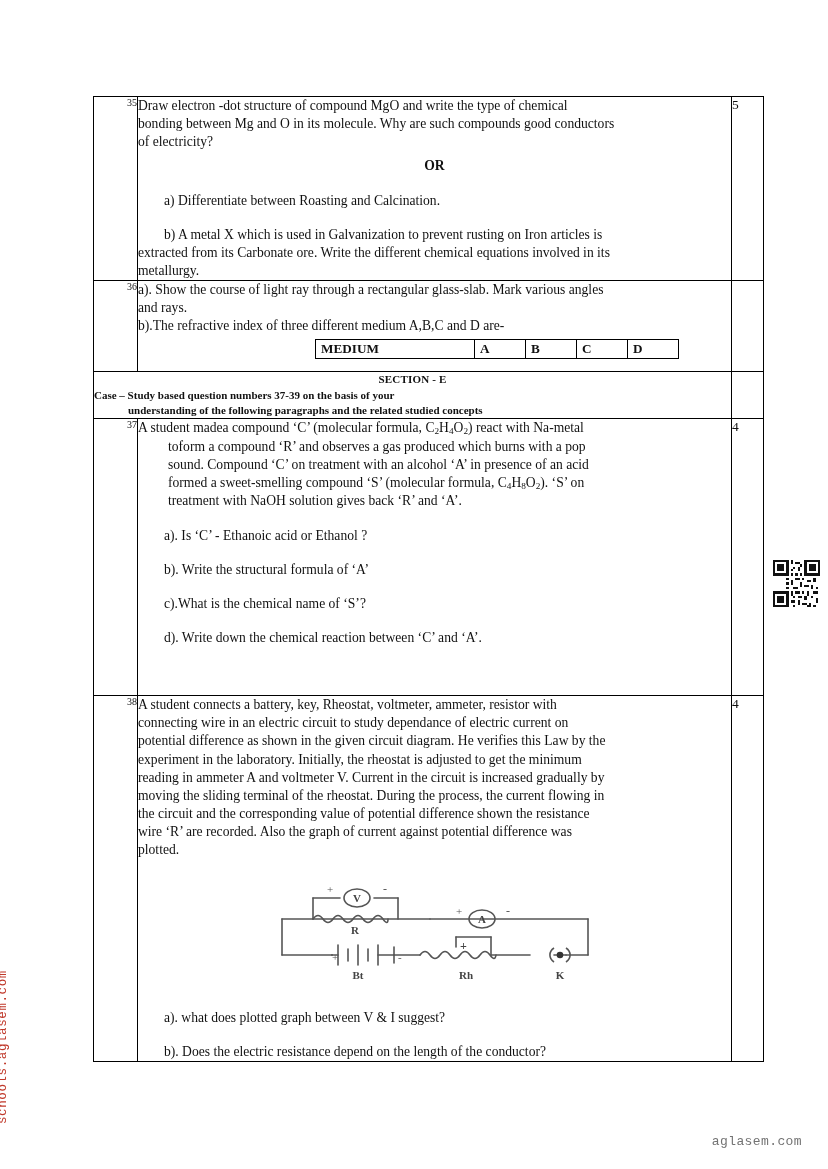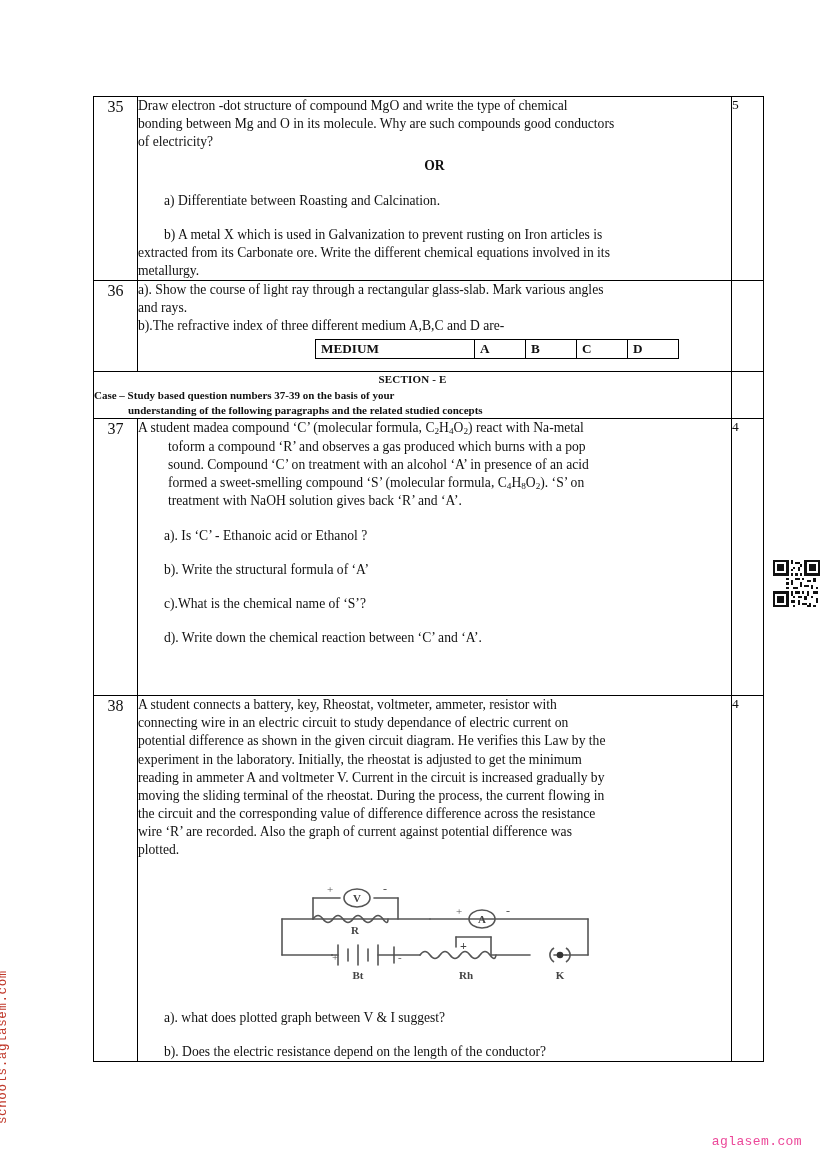--- a/index.html
+++ b/index.html
@@ -37,24 +37,24 @@
   .qtable td {
     border: 1px solid #000000;
     vertical-align: top;
     padding: 0;
   }
   .col-num   { width: 44px; }
   .col-body  { width: 594px; }
   .col-marks { width: 32px; }
 
   .numcell {
-    font-size: 16px;
+    font-size: 10px;
     line-height: 1.25;
     padding: 5px 0 0 7px;
-    text-align: center;
+    text-align: right;
   }
   .markscell {
     font-size: 13.5px;
     line-height: 1.25;
     padding: 5px 0 0 7px;
     text-align: left;
   }
   .bodycell {
     padding: 4px 6px 4px 8px;
     font-size: 13.6px;
@@ -132,21 +132,21 @@
     font-size: 12.5px;
     letter-spacing: 0.6px;
     white-space: nowrap;
     transform: rotate(-90deg);
     transform-origin: left bottom;
   }
   .brand-bottom {
     position: absolute;
     right: 26px;
     bottom: 20px;
-    color: #ec4899;
+    color: #737373;
     font-family: "Liberation Mono", "DejaVu Sans Mono", monospace;
     font-size: 13px;
     letter-spacing: 0.4px;
   }
 
   
   .qr {
     position: absolute;
     left: 773px;
     top: 560px;
@@ -238,21 +238,21 @@
 
       <tr>
         <td class="numcell">38</td>
         <td class="bodycell">
           <span class="ln">A student connects a battery, key, Rheostat, voltmeter, ammeter, resistor with</span>
           <span class="ln">connecting wire in an electric circuit to study dependance of electric current on</span>
           <span class="ln">potential difference as shown in the given circuit diagram. He verifies this Law by the</span>
           <span class="ln">experiment in the laboratory. Initially, the rheostat is adjusted to get the minimum</span>
           <span class="ln">reading in ammeter A and voltmeter V. Current in the circuit is increased gradually by</span>
           <span class="ln">moving the sliding terminal of the rheostat. During the process, the current flowing in</span>
-          <span class="ln">the circuit and the corresponding value of difference difference across the resistance</span>
+          <span class="ln">the circuit and the corresponding value of potential difference shown the resistance</span>
           <span class="ln">wire ‘R’ are recorded. Also the graph of current against potential difference was</span>
           <span class="ln">plotted.</span>
 
           <span class="circuit-wrap">
             <svg class="circuit-svg" width="330" height="108" viewBox="0 0 330 108">
               <g stroke="#555" stroke-width="1.6" fill="none" stroke-linecap="round">
 
                 <path d="M12 44 L160 44"></path>
                 <path d="M160 44 L318 44"></path>
 

